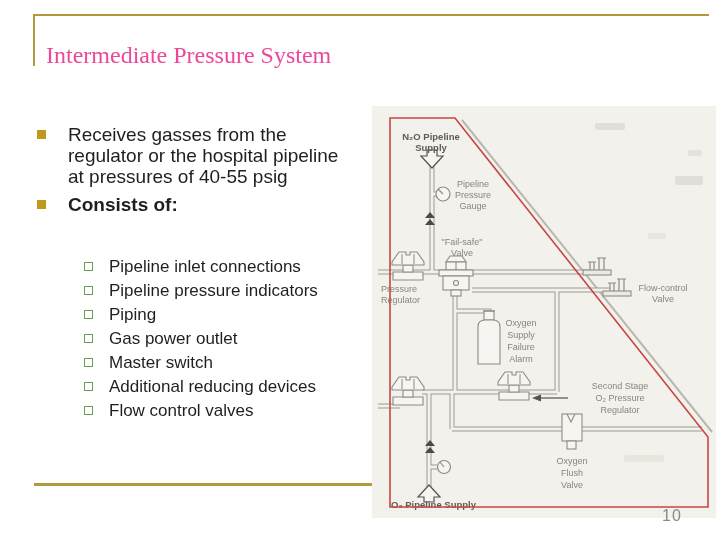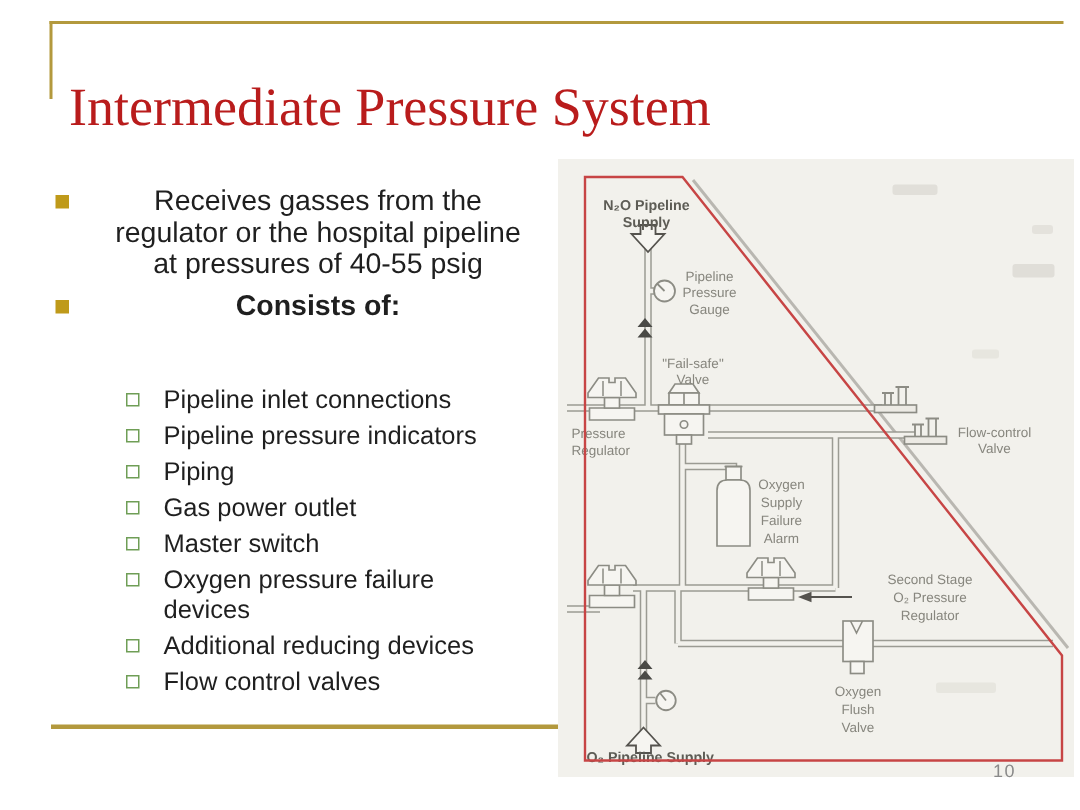--- a/index.html
+++ b/index.html
@@ -7,36 +7,36 @@
     position:relative;width:720px;height:540px;background:#ffffff;
     overflow:hidden;font-family:"Liberation Sans",sans-serif;
   }
   
   .top-rule{position:absolute;left:33px;top:14px;width:676px;height:2px;background:#b3993d;}
   .left-rule{position:absolute;left:33px;top:14px;width:2px;height:52px;background:#b3993d;}
   .bottom-rule{position:absolute;left:34px;top:483px;width:354px;height:3px;background:#b3993d;}
   
   .title{
     position:absolute;left:46px;top:26px;width:620px;
-    font-family:"Liberation Serif",serif;font-size:36px;font-weight:400;
-    color:#b91c1c;letter-spacing:0px;white-space:nowrap;
+    font-family:"Liberation Serif",serif;font-size:24px;font-weight:400;
+    color:#ec4899;letter-spacing:0px;white-space:nowrap;
   }
   
-  .l1{position:absolute;left:34px;top:124px;width:322px;list-style:none;margin:0;padding:0;text-align:center;}
+  .l1{position:absolute;left:34px;top:124px;width:322px;list-style:none;margin:0;padding:0;}
   .l1 li{position:relative;padding-left:34px;font-size:19px;line-height:21px;color:#1f1f1f;}
   .l1 li + li{margin-top:7px;font-weight:bold;}
   .b1{position:absolute;left:3px;top:6px;width:9px;height:9px;background:#bf9a1a;}
   .l2{position:absolute;left:70px;top:246px;width:268px;list-style:none;margin:11px;padding:0;}
   .l2 li{position:relative;padding-left:28px;font-size:17px;line-height:20px;color:#1f1f1f;margin-bottom:4px;width:240px;}
   .b2{position:absolute;left:3px;top:5px;width:7px;height:7px;background:#ffffff;border:1.5px solid #6f9e56;}
   
   svg.diagram{position:absolute;left:0;top:0;}
   .dlabel{font-family:"Liberation Sans",sans-serif;font-size:9px;fill:#87867e;}
   .dlabel-dark{font-family:"Liberation Sans",sans-serif;font-size:9.5px;font-weight:bold;fill:#5d5c55;}
-  .pageno{position:absolute;left:662px;top:507px;font-size:12px;color:#8a8a8a;letter-spacing:1px;}
+  .pageno{position:absolute;left:662px;top:507px;font-size:16px;color:#8a8a8a;letter-spacing:1px;}
 </style>
 </head>
 <body>
 
 <div class="slide">
 
   <div class="top-rule"></div>
   <div class="left-rule"></div>
 
   <h1 class="title">Intermediate Pressure System</h1>
@@ -51,21 +51,20 @@
       <span>Consists of:</span>
     </li>
   </ul>
 
   <ul class="l2">
     <li><span class="b2"></span><span>Pipeline inlet connections</span></li>
     <li><span class="b2"></span><span>Pipeline pressure indicators</span></li>
     <li><span class="b2"></span><span>Piping</span></li>
     <li><span class="b2"></span><span>Gas power outlet</span></li>
     <li><span class="b2"></span><span>Master switch</span></li>
-    <li><span class="b2"></span><span>Oxygen pressure failure devices</span></li>
     <li><span class="b2"></span><span>Additional reducing devices</span></li>
     <li><span class="b2"></span><span>Flow control valves</span></li>
   </ul>
 
   <div class="bottom-rule"></div>
 
   <svg class="diagram" width="720" height="540" viewBox="0 0 720 540">
     <defs>
       <g id="reg">
         <path d="M-15,3 h30 v8 h-30 z" fill="#f6f5f1" stroke="#8c8c84" stroke-width="1.1"></path>

